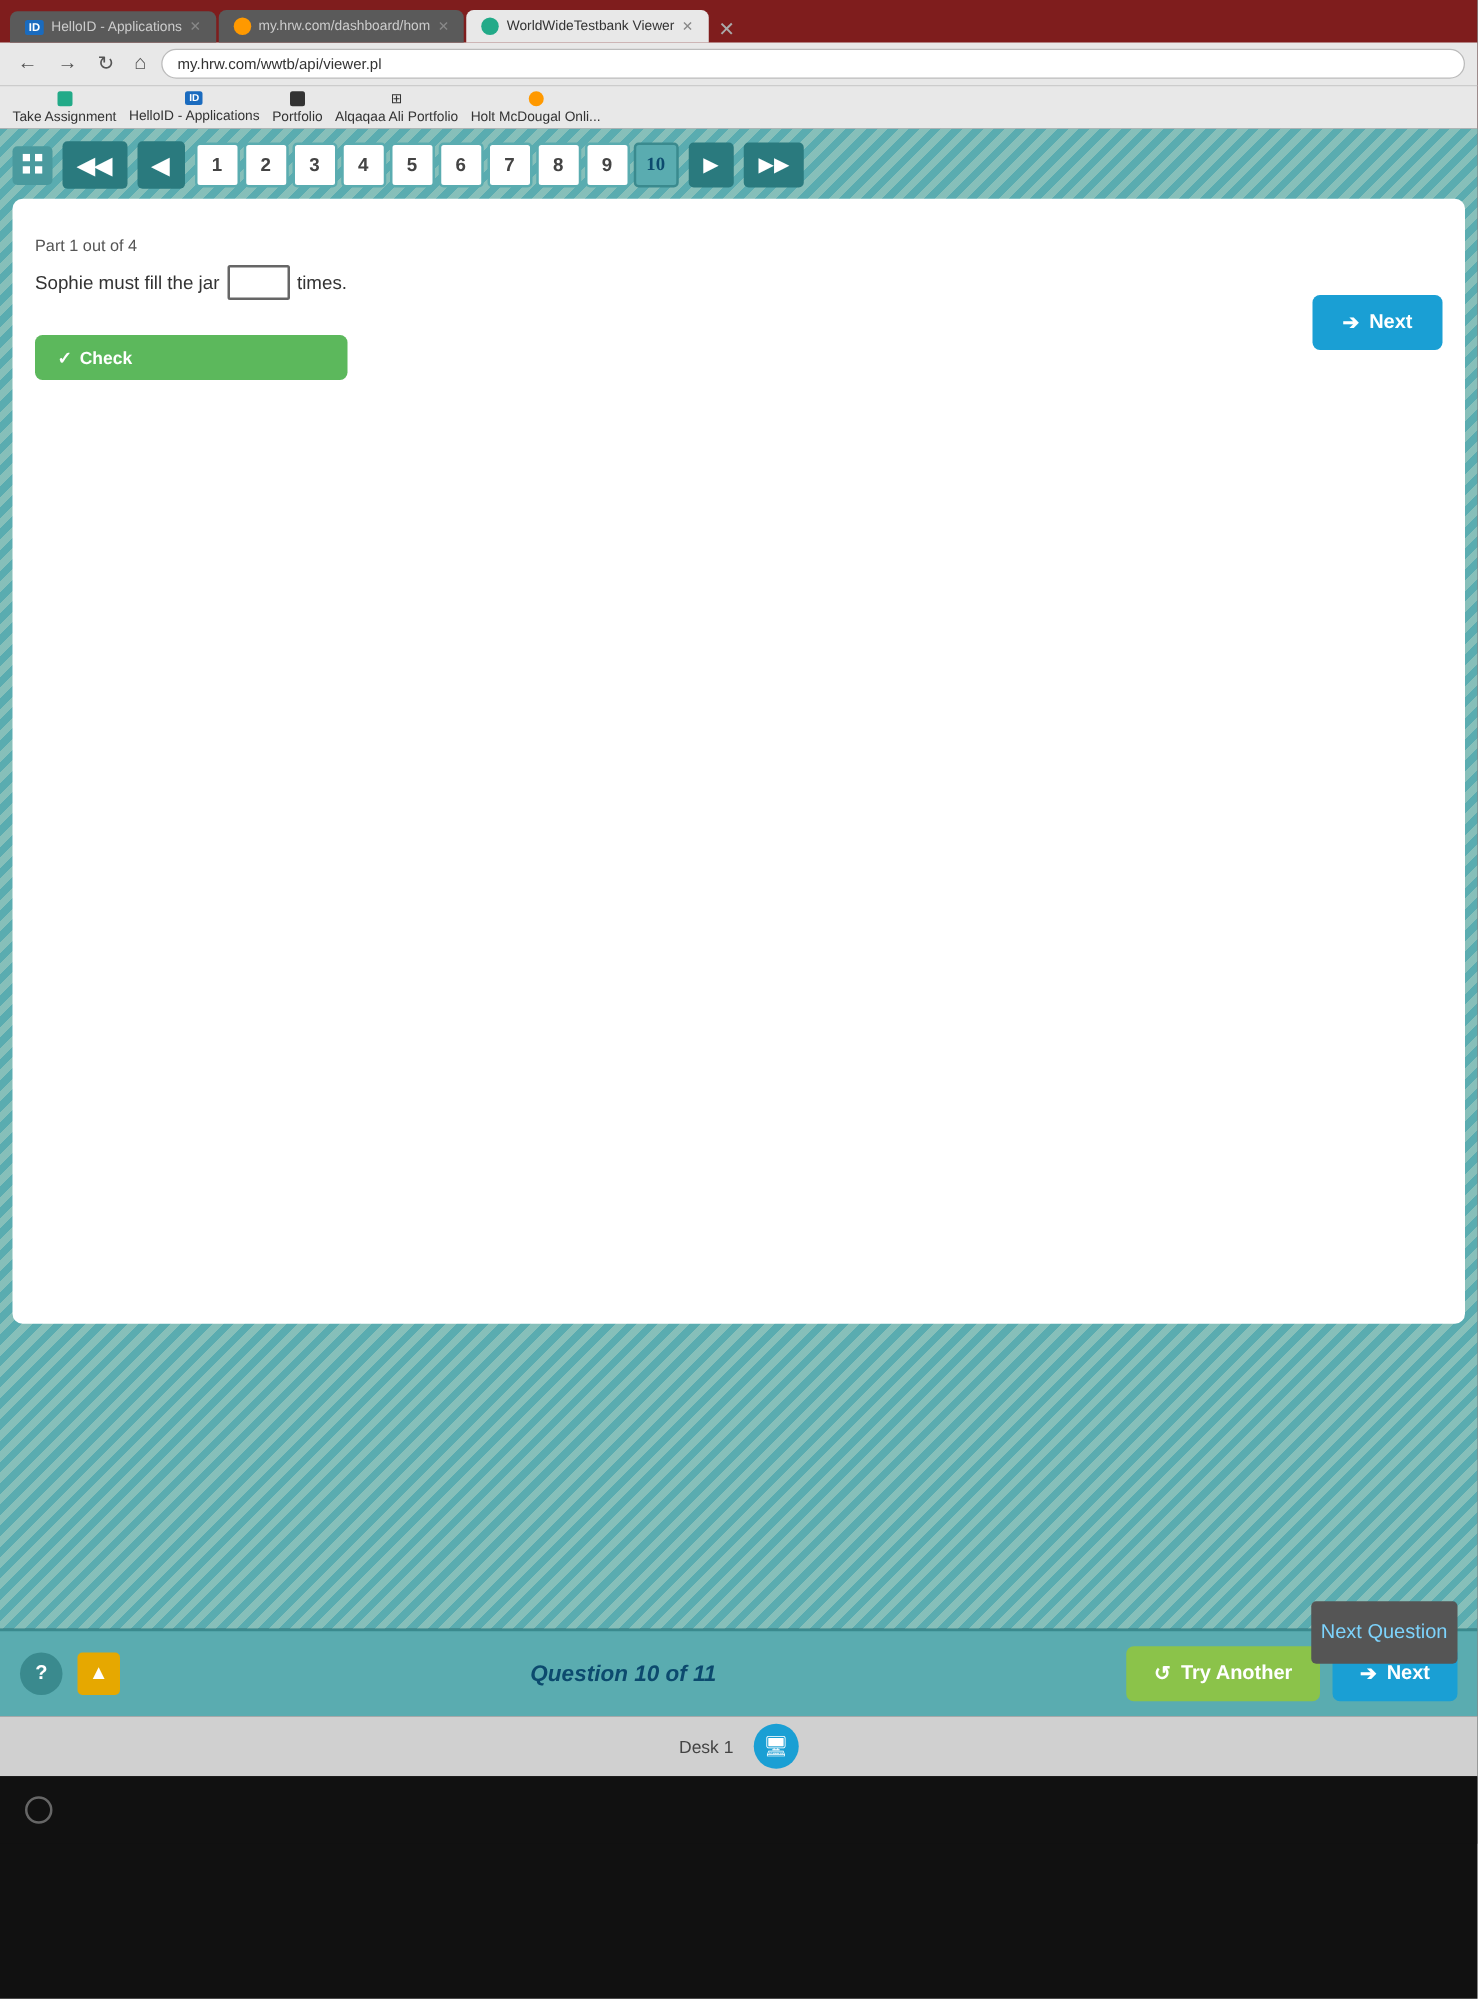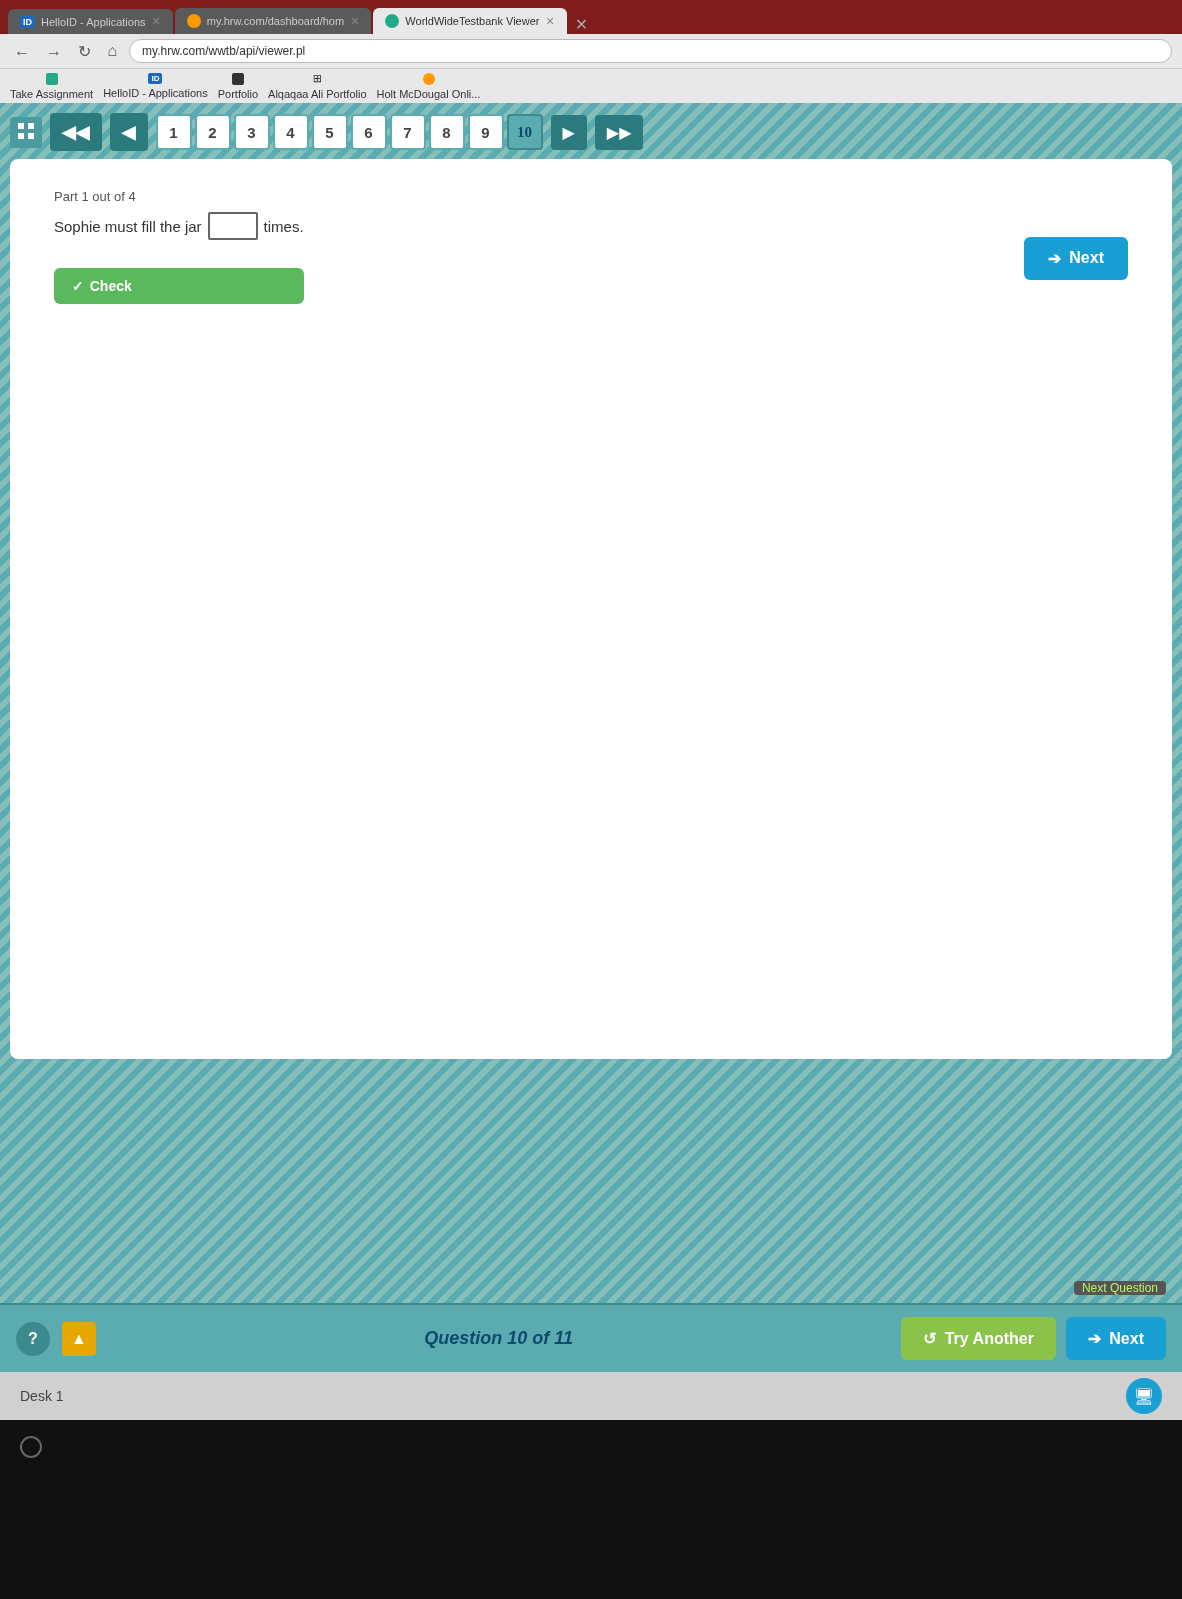--- a/index.html
+++ b/index.html
@@ -179,21 +179,21 @@
       padding: 8px 12px;
       cursor: pointer;
       color: white;
       font-size: 16px;
     }
 
     
     .content-area {
       background: white;
       border-radius: 8px;
-      padding: 30px 44px;
+      padding: 30px 18px;
       min-height: 900px;
       margin-bottom: 10px;
     }
 
     .part-label {
       font-size: 13px;
       color: #555;
       margin-bottom: 8px;
     }
 
@@ -345,33 +345,33 @@
       display: flex;
       align-items: center;
       gap: 8px;
     }
 
     .next-question-tooltip {
       position: absolute;
       top: -36px;
       right: 0;
       background: #555;
-      color: #bef264;
-      font-size: 12px;
-      padding: 0 8px;
+      color: #7dd3fc;
+      font-size: 16px;
+      padding: 16px 8px;
       border-radius: 4px;
       white-space: nowrap;
     }
 
     
     .status-bar {
       background: #d0d0d0;
       display: flex;
       align-items: center;
-      justify-content: space-between;
+      justify-content: center;
       padding: 6px 20px;
       gap: 16px;
     }
 
     .desk-icon {
       background: #1a9fd4;
       border-radius: 50%;
       width: 36px;
       height: 36px;
       display: flex;

